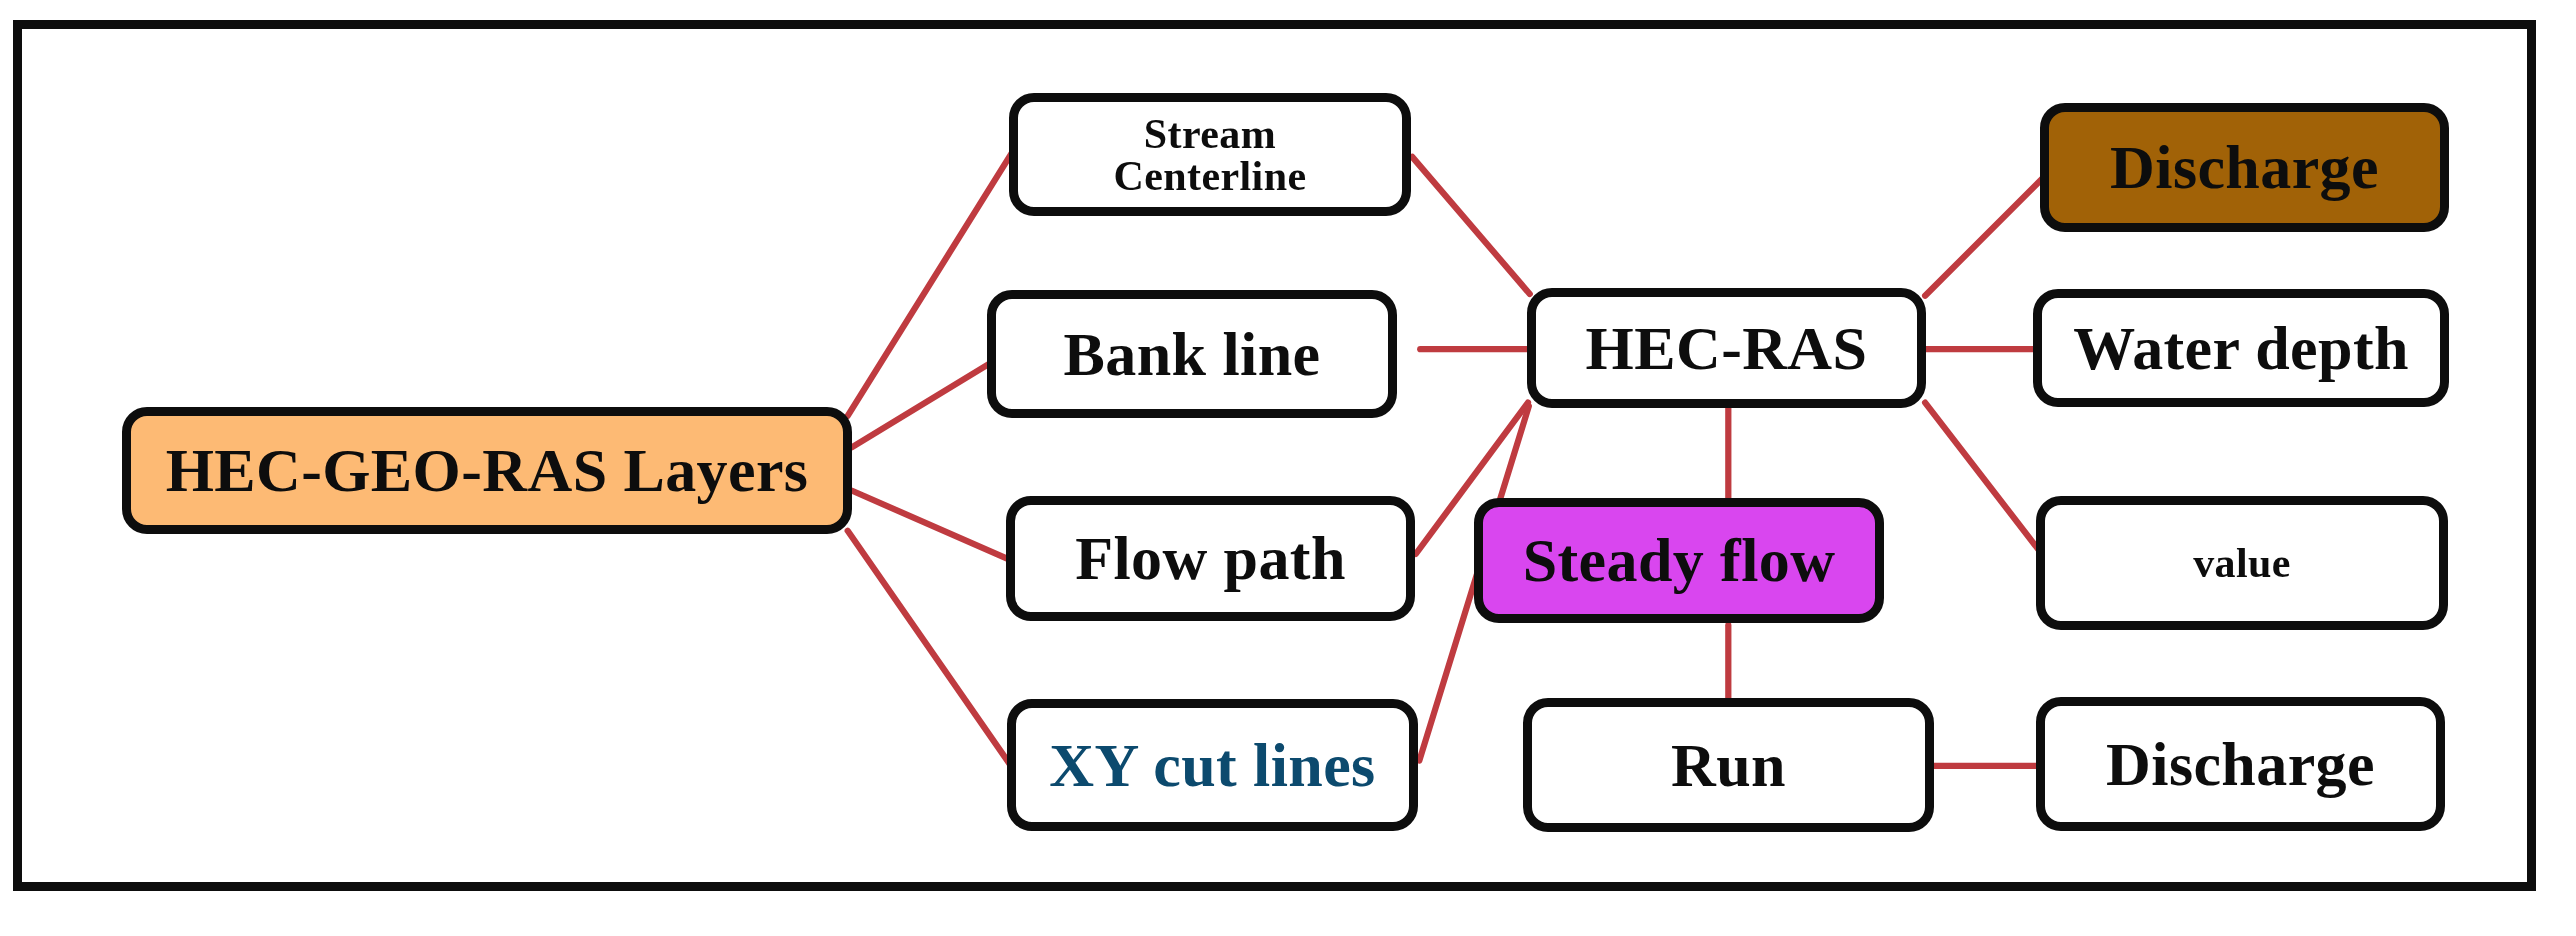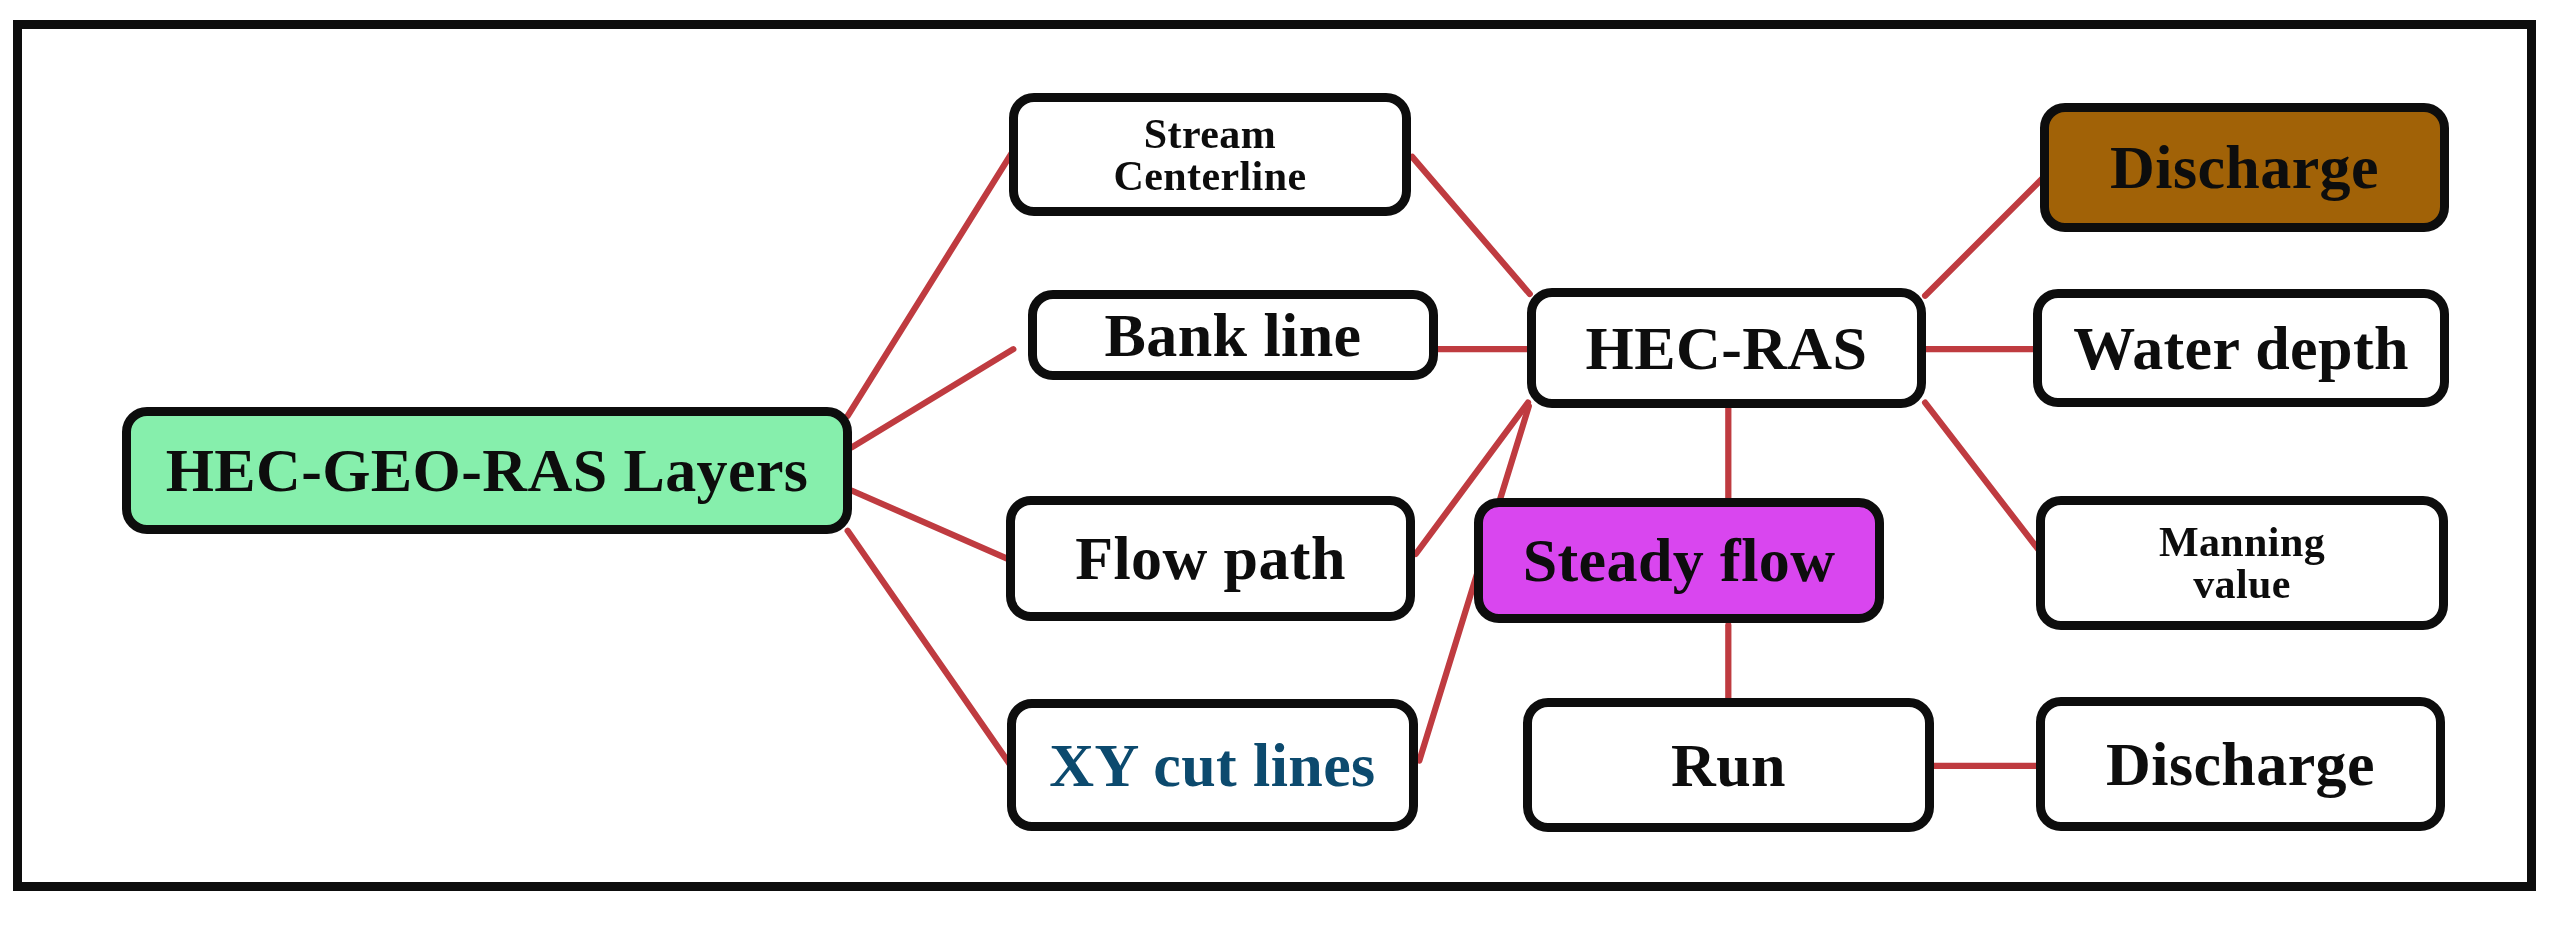--- a/index.html
+++ b/index.html
@@ -70,28 +70,28 @@
       <line x1="1594" y1="854" x2="1717" y2="456" stroke="#bf3b40" stroke-width="7" stroke-linecap="round"></line>
       <line x1="2162" y1="332" x2="2294" y2="200" stroke="#bf3b40" stroke-width="7" stroke-linecap="round"></line>
       <line x1="2162" y1="392" x2="2284" y2="392" stroke="#bf3b40" stroke-width="7" stroke-linecap="round"></line>
       <line x1="2162" y1="452" x2="2290" y2="618" stroke="#bf3b40" stroke-width="7" stroke-linecap="round"></line>
       <line x1="1941" y1="456" x2="1941" y2="562" stroke="#bf3b40" stroke-width="7" stroke-linecap="round"></line>
       <line x1="1941" y1="702" x2="1941" y2="786" stroke="#bf3b40" stroke-width="7" stroke-linecap="round"></line>
       <line x1="2171" y1="860" x2="2288" y2="860" stroke="#bf3b40" stroke-width="7" stroke-linecap="round"></line>
     </svg>
   <div id="frame"></div>
   <div id="nodes">
-      <div class="node" style="left: 122px; top: 407px; width: 730px; height: 127px; background: #86efac; border-color: rgb(13, 13, 13); color: rgb(13, 13, 13);">
+      <div class="node" style="left: 122px; top: 407px; width: 730px; height: 127px; background: #fdba74; border-color: rgb(13, 13, 13); color: rgb(13, 13, 13);">
         <span>HEC-GEO-RAS Layers</span>
       </div>
       <div class="node multiline" style="left: 1009px; top: 93px; width: 402px; height: 123px; background: rgb(255, 255, 255); border-color: rgb(13, 13, 13); color: rgb(13, 13, 13);">
         <span>Stream</span>
         <span>Centerline</span>
       </div>
-      <div class="node" style="left: 1028px; top: 290px; width: 410px; height: 90px; background: rgb(255, 255, 255); border-color: rgb(13, 13, 13); color: rgb(13, 13, 13);">
+      <div class="node" style="left: 987px; top: 290px; width: 410px; height: 128px; background: rgb(255, 255, 255); border-color: rgb(13, 13, 13); color: rgb(13, 13, 13);">
         <span>Bank line</span>
       </div>
       <div class="node" style="left: 1006px; top: 496px; width: 409px; height: 125px; background: rgb(255, 255, 255); border-color: rgb(13, 13, 13); color: rgb(13, 13, 13);">
         <span>Flow path</span>
       </div>
       <div class="node" style="left: 1007px; top: 699px; width: 411px; height: 132px; background: rgb(255, 255, 255); border-color: rgb(13, 13, 13); color: #0c4a6e;">
         <span>XY cut lines</span>
       </div>
       <div class="node" style="left: 1527px; top: 288px; width: 399px; height: 120px; background: rgb(255, 255, 255); border-color: rgb(13, 13, 13); color: rgb(13, 13, 13);">
         <span>HEC-RAS</span>
@@ -102,21 +102,20 @@
       <div class="node" style="left: 1523px; top: 698px; width: 411px; height: 134px; background: rgb(255, 255, 255); border-color: rgb(13, 13, 13); color: rgb(13, 13, 13);">
         <span>Run</span>
       </div>
       <div class="node" style="left: 2040px; top: 103px; width: 409px; height: 129px; background: #a16207; border-color: rgb(13, 13, 13); color: rgb(13, 13, 13);">
         <span>Discharge</span>
       </div>
       <div class="node" style="left: 2033px; top: 289px; width: 416px; height: 118px; background: rgb(255, 255, 255); border-color: rgb(13, 13, 13); color: rgb(13, 13, 13);">
         <span>Water depth</span>
       </div>
       <div class="node multiline" style="left: 2036px; top: 496px; width: 412px; height: 134px; background: rgb(255, 255, 255); border-color: rgb(13, 13, 13); color: rgb(13, 13, 13);">
-        <span>Manning</span>
         <span>value</span>
       </div>
       <div class="node" style="left: 2036px; top: 697px; width: 409px; height: 134px; background: rgb(255, 255, 255); border-color: rgb(13, 13, 13); color: rgb(13, 13, 13);">
         <span>Discharge</span>
       </div>
     </div>
 </div>
 
 
 </body></html>

